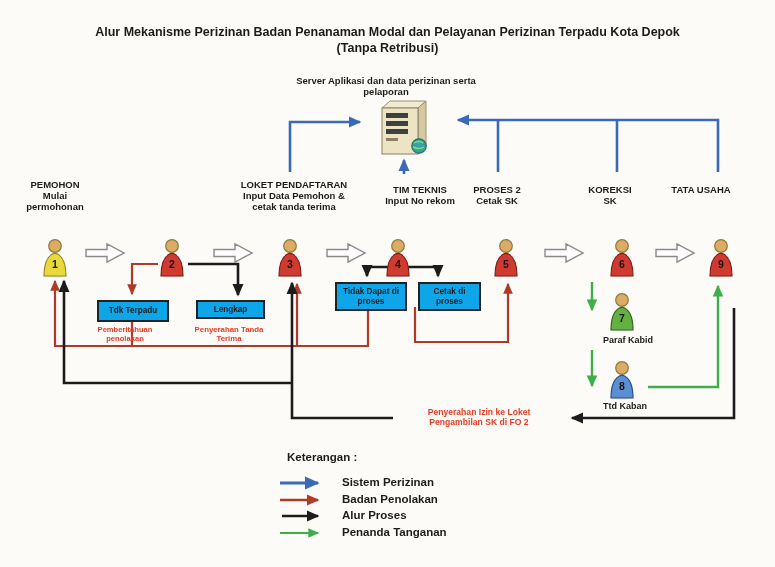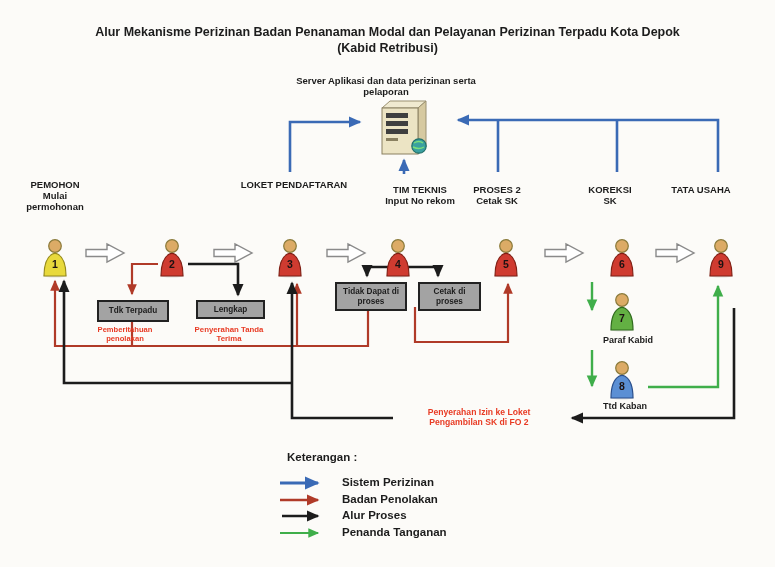--- a/index.html
+++ b/index.html
@@ -5,21 +5,21 @@
   html,body{margin:0;padding:0;background:#e9e9e9;}
   #stage{position:relative;width:775px;height:567px;background:#fcfbf8;overflow:hidden;
          font-family:"Liberation Sans",sans-serif;color:#1c1c1c;}
   .abs{position:absolute;}
   .ctr{text-align:center;}
   .pre{white-space:pre-line;}
   #title1{left:0;right:0;top:25px;font-size:12.5px;font-weight:700;}
   #title2{left:0;right:0;top:41px;font-size:12.5px;font-weight:700;}
   #server-label{left:277px;top:76px;width:218px;font-size:9.5px;font-weight:700;line-height:1.15;}
   .col-h{font-size:9.5px;font-weight:700;line-height:1.14;}
-  .dbox{background:#a3a3a3;border:2px solid #222;font-size:8.2px;font-weight:700;
+  .dbox{background:#0ea5e9;border:2px solid #222;font-size:8.2px;font-weight:700;
         display:flex;align-items:center;justify-content:center;line-height:1.15;text-align:center;}
   .rednote{color:var(--ann-red,#e83b24);font-weight:700;line-height:1.2;}
   .blacknote{font-size:9px;font-weight:700;}
   #legend-heading{left:287px;top:451px;font-size:11.5px;font-weight:700;}
   .legend-label{font-size:11.5px;font-weight:600;}
   .person{position:absolute;width:34px;height:40px;}
   .person .num{position:absolute;left:0;right:0;top:20px;text-align:center;
                font-size:10.5px;font-weight:700;color:#1d1212;}
   svg{display:block;}
   #flow{position:absolute;left:0;top:0;}
@@ -91,26 +91,27 @@
       <path d="M414,143 q5,-3 9,0 M413,147 q6,3 11,0" stroke="#7adf7a" stroke-width="1.4" fill="none"></path>
     </g>
 
     <path class="ln-blue" style="stroke-width:3" d="M280,483 L318,483" marker-end="url(#m-blue)"></path>
     <path class="ln-red" style="stroke-width:2.6" d="M280,500 L318,500" marker-end="url(#m-red)"></path>
     <path class="ln-black" d="M282,516 L318,516" marker-end="url(#m-black)"></path>
     <path class="ln-green" style="stroke-width:2.2" d="M280,533 L318,533" marker-end="url(#m-green)"></path>
   </svg>
 
   <div id="title1" class="abs ctr">Alur Mekanisme Perizinan Badan Penanaman Modal dan Pelayanan Perizinan Terpadu Kota Depok</div>
-  <div id="title2" class="abs ctr">(Kabid Retribusi)</div>
+  <div id="title2" class="abs ctr">(Tanpa Retribusi)</div>
   <div id="server-label" class="abs ctr">Server Aplikasi dan data perizinan serta pelaporan</div>
 
   <div class="abs ctr col-h pre" style="left:10px;top:180px;width:90px;"><span>PEMOHON</span><br><span class="pre">Mulai
 permohonan</span></div>
-  <div class="abs ctr col-h pre" style="left:228px;top:180px;width:132px;"><span>LOKET PENDAFTARAN</span><br></div>
+  <div class="abs ctr col-h pre" style="left:228px;top:180px;width:132px;"><span>LOKET PENDAFTARAN</span><br><span class="pre">Input Data Pemohon &amp;
+cetak tanda terima</span></div>
   <div class="abs ctr col-h pre" style="left:370px;top:185px;width:100px;"><span>TIM TEKNIS</span><br><span>Input No rekom</span></div>
   <div class="abs ctr col-h pre" style="left:452px;top:185px;width:90px;"><span>PROSES 2</span><br><span>Cetak SK</span></div>
   <div class="abs ctr col-h pre" style="left:570px;top:185px;width:80px;"><span class="pre">KOREKSI
 SK</span></div>
   <div class="abs ctr col-h pre" style="left:655px;top:185px;width:92px;"><span>TATA USAHA</span></div>
 
   <div class="abs dbox pre" style="left:97px;top:300px;width:68px;height:18px;">Tdk Terpadu</div>
   <div class="abs dbox pre" style="left:196px;top:300px;width:65px;height:15px;">Lengkap</div>
   <div class="abs dbox pre" style="left:335px;top:282px;width:68px;height:25px;">Tidak Dapat di
 proses</div>

